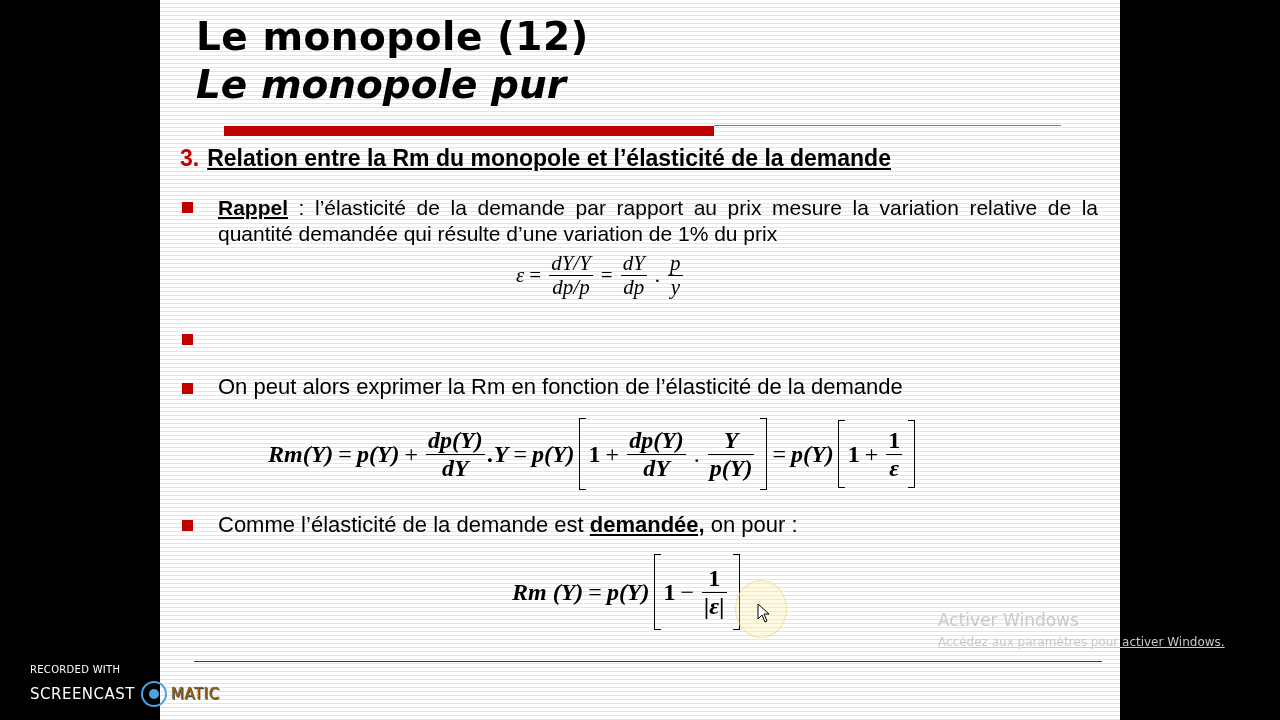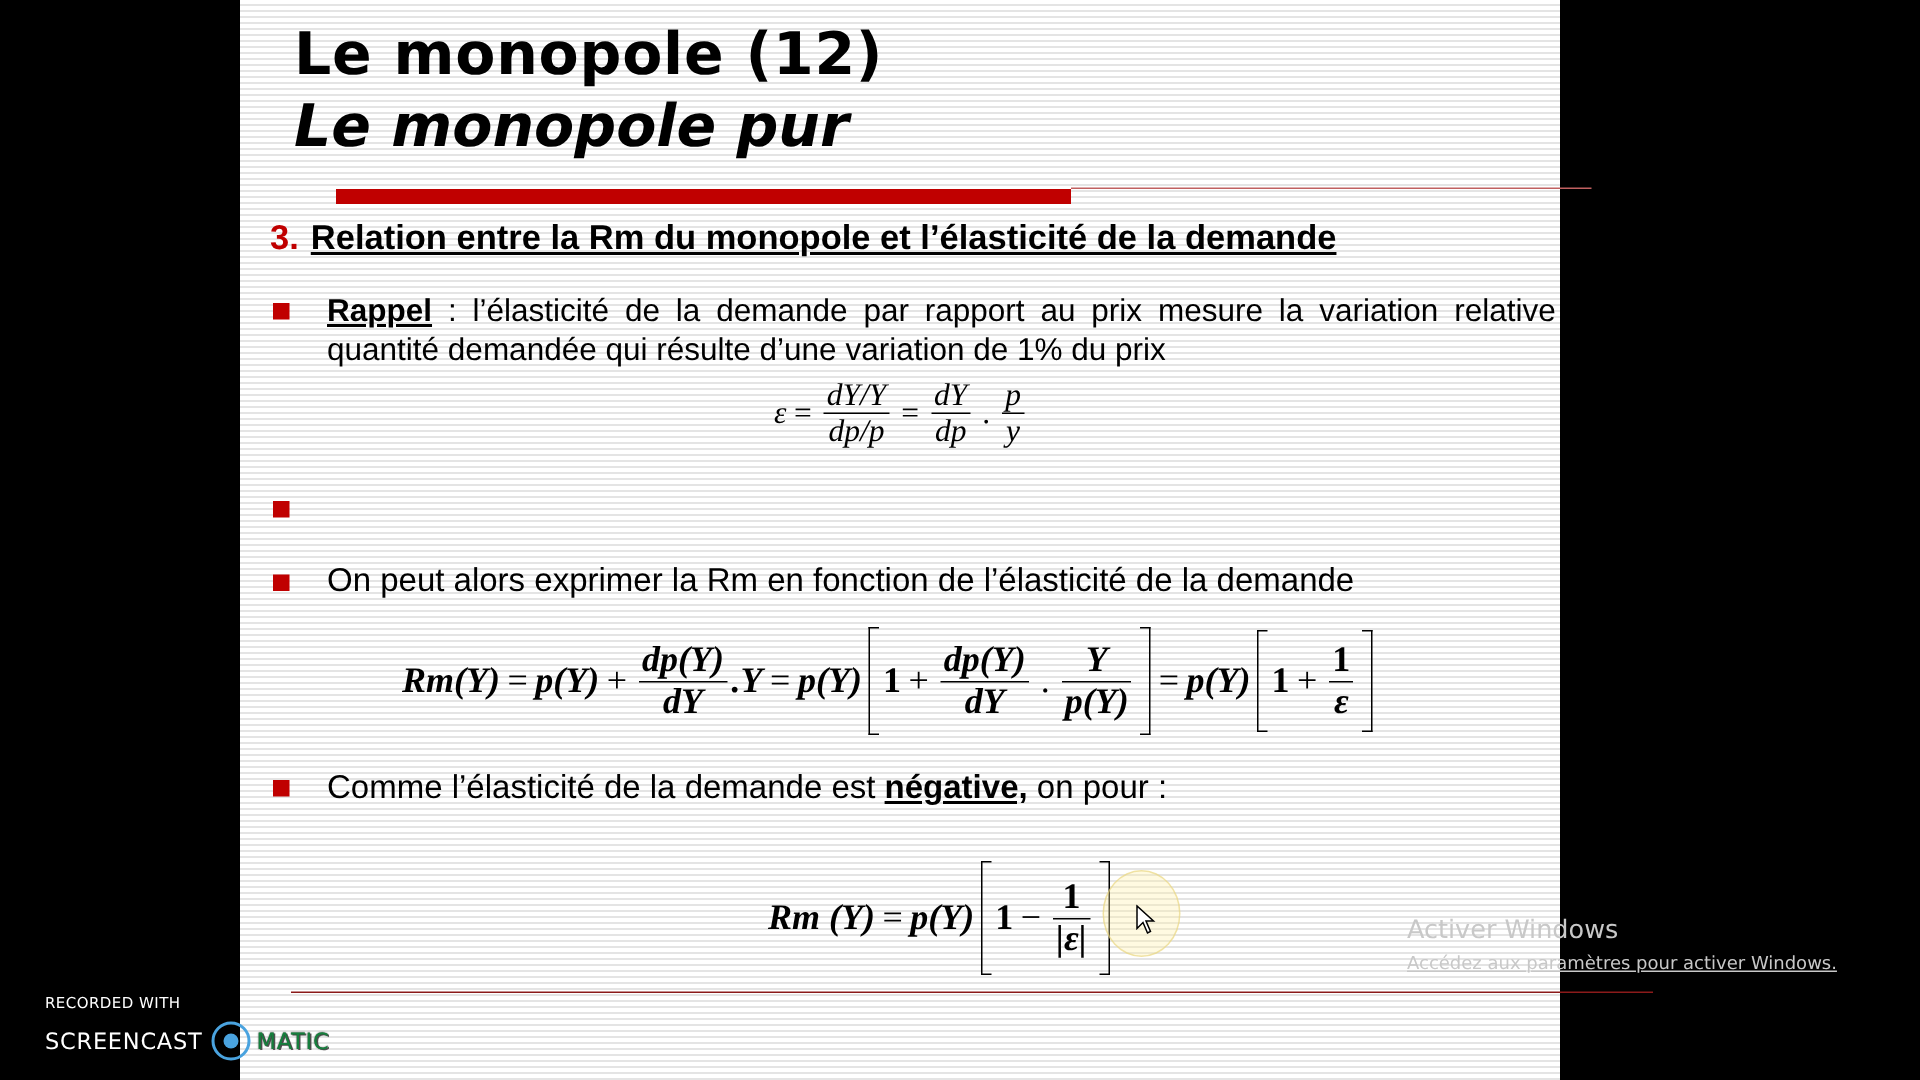--- a/index.html
+++ b/index.html
@@ -1,17 +1,17 @@
 <!DOCTYPE html>
 <html><head>
 <meta charset="utf-8">
 <style>
   html,body{margin:0;padding:0;}
   body{width:1280px;height:720px;background:#000;position:relative;overflow:hidden;font-family:"DejaVu Sans",sans-serif;}
-  .slide{position:absolute;left:160px;top:0;width:880px;height:720px;
+  .slide{position:absolute;left:160px;top:0;width:960px;height:720px;
     background-color:#fbfbfb;
     background-image:repeating-linear-gradient(to bottom,#ffffff 0px,#ffffff 3px,#e4e4e4 3px,#e4e4e4 4px);
   }
   .title{position:absolute;left:36px;top:14px;font-family:"DejaVu Sans",sans-serif;font-weight:bold;font-size:39px;color:#000;letter-spacing:0.5px;}
   .subtitle{position:absolute;left:36px;top:62px;font-family:"DejaVu Sans",sans-serif;font-weight:bold;font-style:italic;font-size:39px;color:#000;}
   .red-bar{position:absolute;left:64px;top:126px;width:490px;height:10px;background:#c00000;}
   .red-line{position:absolute;left:554px;top:125px;width:347px;height:1px;background:#c06060;}
   .section-heading{position:absolute;left:20px;top:145px;font-family:"Liberation Sans",sans-serif;font-weight:bold;font-size:23px;color:#000;}
   .section-heading .num{color:#c00000;margin-right:8px;}
   .section-heading .txt{text-decoration:underline;}
@@ -32,21 +32,21 @@
   .op{font-style:normal;font-weight:normal;margin:0 5px;}
   .footer-line{position:absolute;left:34px;top:661px;width:908px;height:1px;background:#8b1a1a;}
   .footer-text{position:absolute;left:310px;top:676px;font-family:"DejaVu Sans",sans-serif;font-style:italic;font-size:14px;color:#000;}
   .watermark-title{position:absolute;left:938px;top:610px;font-family:"DejaVu Sans",sans-serif;font-size:17px;color:#c8c8c8;}
   .watermark-sub{position:absolute;left:938px;top:635px;font-family:"DejaVu Sans",sans-serif;font-size:12px;color:#c8c8c8;text-decoration:underline;}
   .sc-badge{position:absolute;left:30px;top:664px;font-family:"DejaVu Sans",sans-serif;font-weight:normal;color:#fff;}
   .sc-small{font-size:10px;letter-spacing:0.3px;}
   .sc-big{font-size:15px;letter-spacing:0.5px;display:flex;align-items:center;margin-top:6px;}
   .sc-logo{width:22px;height:22px;border-radius:50%;border:2px solid #4aa3df;display:inline-flex;align-items:center;justify-content:center;margin:0 4px 0 6px;}
   .sc-logo span{width:10px;height:10px;border-radius:50%;background:#4aa3df;display:block;}
-  .sc-matic{color:#15803d;text-shadow:0 0 1px #333,1px 1px 0 #555;}
+  .sc-matic{color:#a16207;text-shadow:0 0 1px #333,1px 1px 0 #555;}
   .cursor{position:absolute;left:757px;top:603px;width:14px;height:20px;}
   .cursor-halo{position:absolute;left:735px;top:580px;width:50px;height:56px;border-radius:50%;background:rgba(255,240,170,0.35);border:1px solid rgba(230,210,120,0.6);}
 </style>
 </head>
 <body>
 
 <div class="slide">
 
   <div class="title">Le monopole (12)</div>
   <div class="subtitle">Le monopole pur</div>
@@ -122,23 +122,23 @@
       <span class="op">+</span>
       <span class="frac">
           <span class="num upright">1</span>
           <span class="bar"></span>
           <span class="den">ε</span>
         </span>
     </span>
   </div>
 
   <div class="bullet" style="top:520px;"></div>
-  <div class="btext" style="top:512px;font-size:22px;"><span>Comme l’élasticité de la demande est </span><b style="text-decoration:underline;">négative,</b><span> on pour :</span></div>
+  <div class="btext" style="top:512px;font-size:22px;"><span>Comme l’élasticité de la demande est </span><b style="text-decoration:underline;">demandée,</b><span> on pour :</span></div>
 
-  <div class="formula" style="left:352px;top:574px;font-size:24px;">
+  <div class="formula" style="left:352px;top:554px;font-size:24px;">
     <span>Rm (Y)</span>
     <span class="op">=</span>
     <span>p(Y)</span>
     <span class="bracket" style="margin-left:4px;height:76px;">
       <span class="upright">1</span>
       <span class="op">−</span>
       <span class="frac">
           <span class="num upright">1</span>
           <span class="bar"></span>
           <span class="den">|ε|</span>

